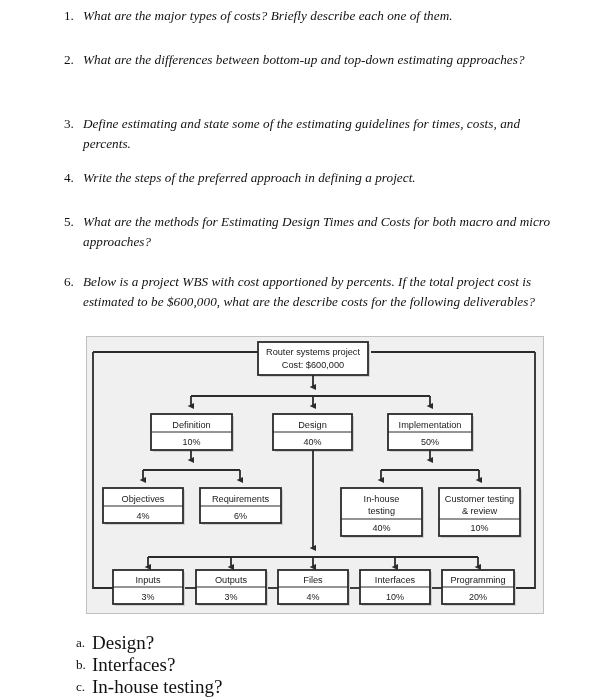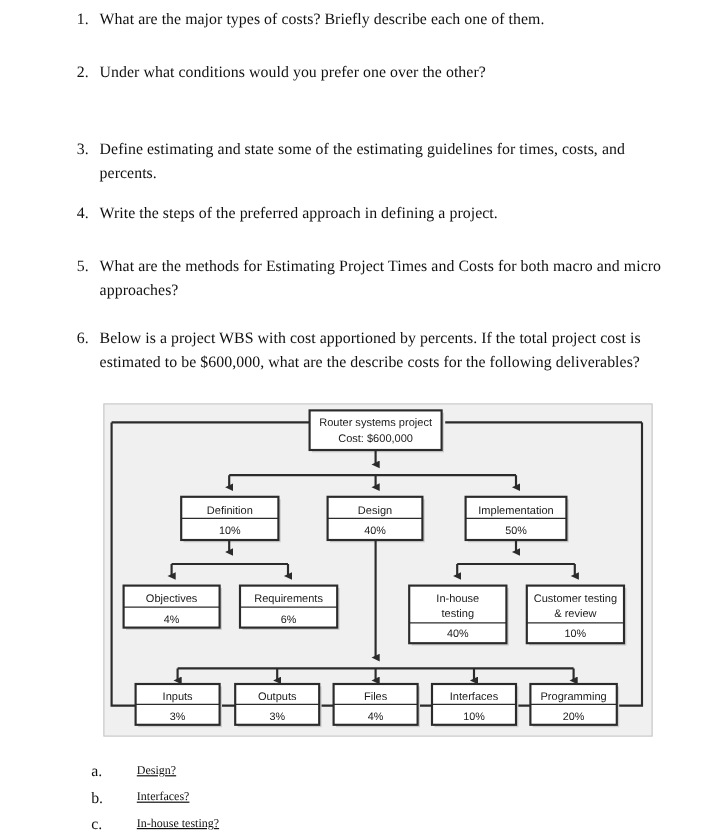--- a/index.html
+++ b/index.html
@@ -34,20 +34,21 @@
     text-align: right;
     font-size: 13.2px;
     line-height: 20px;
     letter-spacing: 0.1px;
   }
   .qtext {
     margin-left: 9px;
     font-size: 13.2px;
     line-height: 20px;
     letter-spacing: 0.05px;
+    font-style: italic;
   }
   .qtext .l2 { display: block; }
 
   
   .sublist {
     position: absolute;
     left: 76px;
     top: 632px;
   }
   .subitem {
@@ -56,24 +57,23 @@
     height: 22px;
   }
   .subnum {
     width: 16px;
     flex: 0 0 16px;
     text-align: left;
     font-size: 13.2px;
     line-height: 22px;
   }
   .subtext {
-    margin-left: 22px;
-    font-size: 10px;
+    margin-left: 0;
+    font-size: 19px;
     line-height: 22px;
-    text-decoration: underline;
   }
 
   
   #wbs-figure {
     position: absolute;
     left: 86px;
     top: 336px;
     width: 458px;
     height: 240px;
   }
@@ -87,21 +87,21 @@
   <div class="qitem" style="top:6px; left:52px; width:540px;">
     <span class="qnum">1.</span>
     <span class="qtext">
       <span class="l1">What are the major types of costs?  Briefly describe each one of them.</span>
     </span>
   </div>
 
   <div class="qitem" style="top:50px; left:52px; width:540px;">
     <span class="qnum">2.</span>
     <span class="qtext">
-      <span class="l2">Under what conditions would you prefer one over the other?</span>
+      <span class="l1">What are the differences between bottom-up and top-down estimating approaches?</span>
     </span>
   </div>
 
   <div class="qitem" style="top:114px; left:52px; width:540px;">
     <span class="qnum">3.</span>
     <span class="qtext">
       <span class="l1">Define estimating and state some of the estimating guidelines for times, costs, and</span>
       <span class="l2">percents.</span>
     </span>
   </div>
@@ -109,21 +109,21 @@
   <div class="qitem" style="top:168px; left:52px; width:540px;">
     <span class="qnum">4.</span>
     <span class="qtext">
       <span class="l1">Write the steps of the preferred approach in defining a project.</span>
     </span>
   </div>
 
   <div class="qitem" style="top:212px; left:52px; width:548px;">
     <span class="qnum">5.</span>
     <span class="qtext">
-      <span class="l1">What are the methods for Estimating Project Times and Costs for both macro and micro</span>
+      <span class="l1">What are the methods for Estimating Design Times and Costs for both macro and micro</span>
       <span class="l2">approaches?</span>
     </span>
   </div>
 
   <div class="qitem" style="top:272px; left:52px; width:540px;">
     <span class="qnum">6.</span>
     <span class="qtext">
       <span class="l1">Below is a project WBS with cost apportioned by percents.  If the total project cost is</span>
       <span class="l2">estimated to be $600,000, what are the describe costs for the following deliverables?</span>
     </span>

